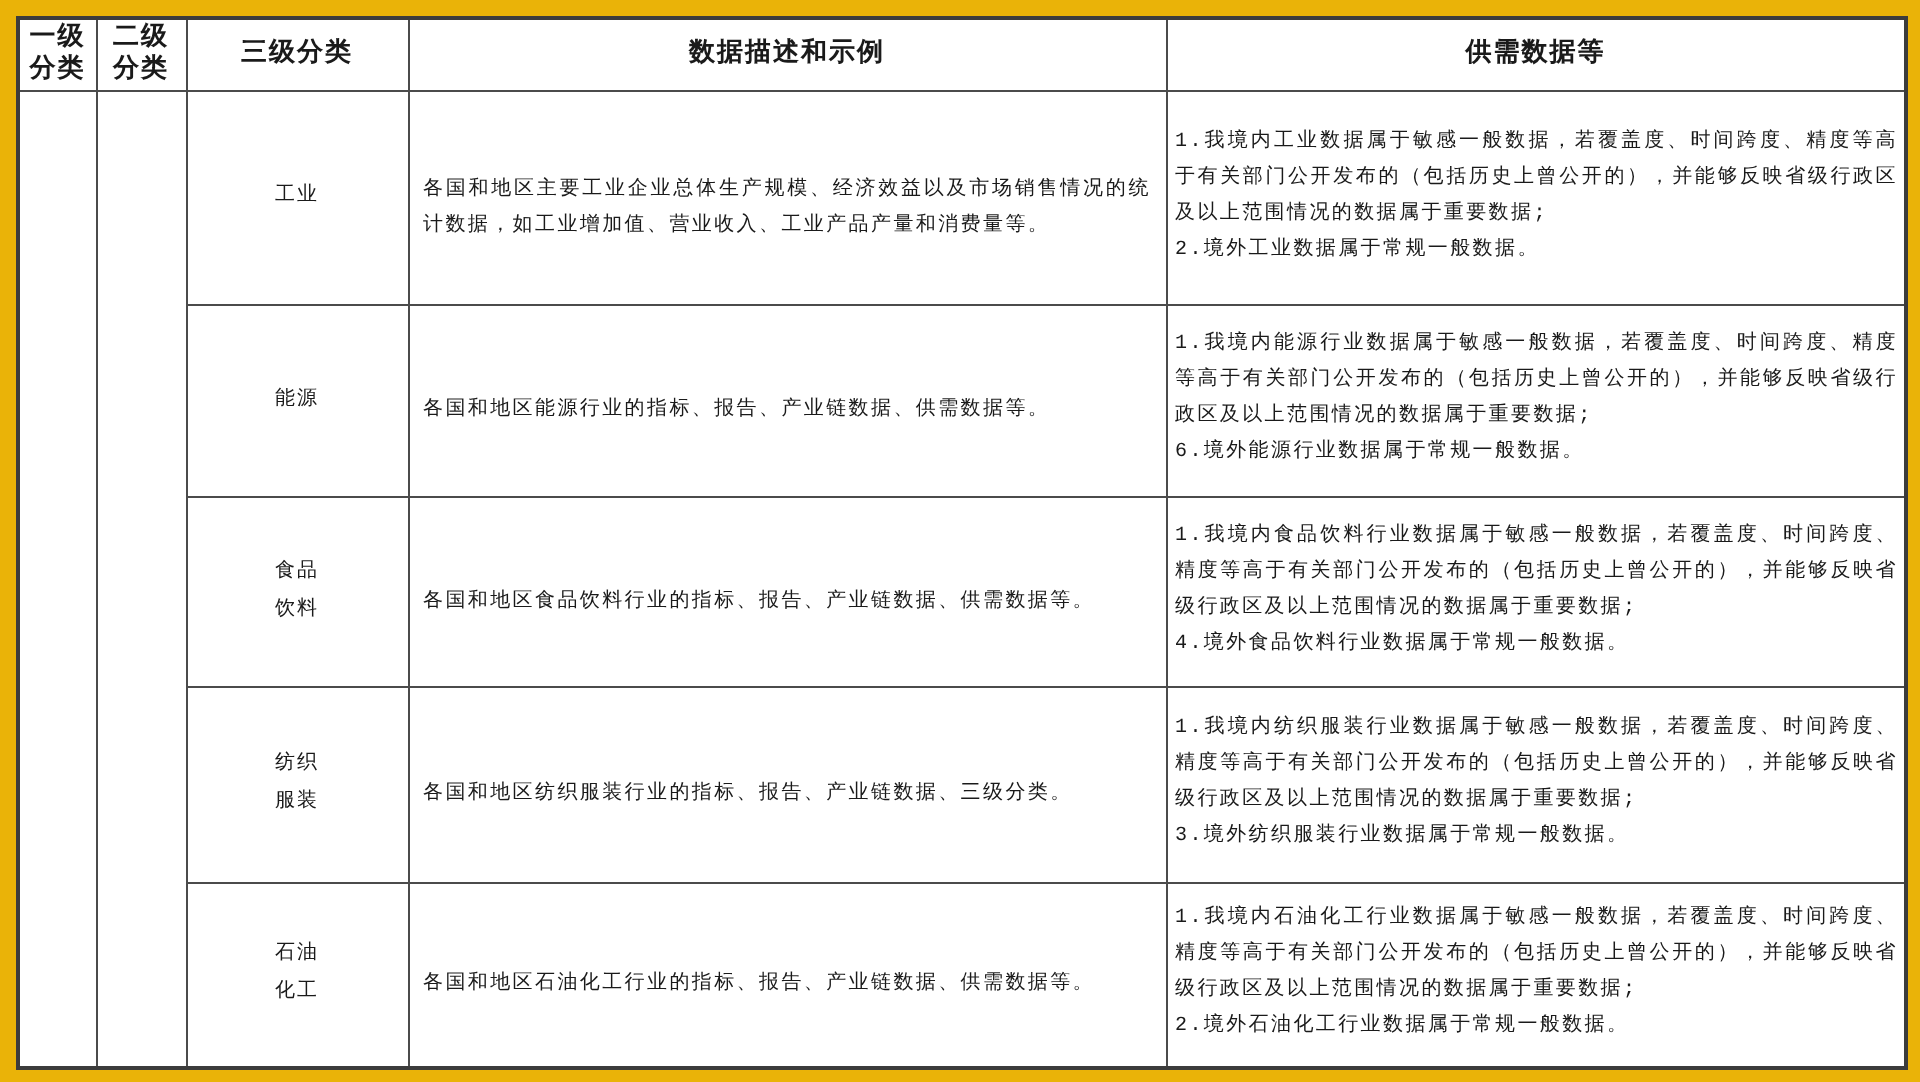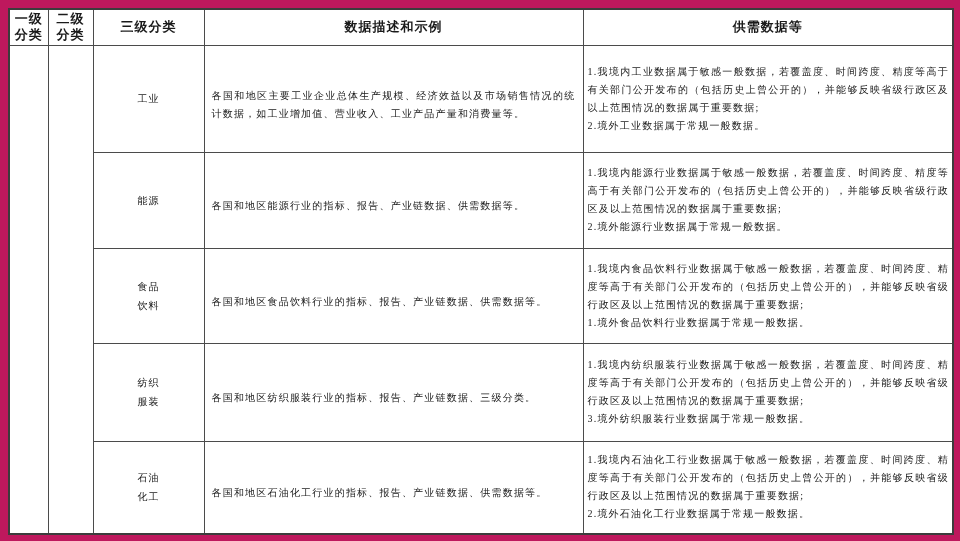--- a/index.html
+++ b/index.html
@@ -4,22 +4,22 @@
 <style>
   html, body {
     margin: 0;
     padding: 0;
     background: #ffffff;
   }
   .page {
     position: relative;
     width: 960px;
     height: 541px;
-    background: #be185d;
-    font-family: Liberation Serif, serif;
+    background: #eab308;
+    font-family: Liberation Mono, monospace;
     color: #1a1a1a;
     overflow: hidden;
   }
   table.class-table {
     position: absolute;
     left: 8px;
     top: 8px;
     width: 944px;
     border-collapse: collapse;
     table-layout: fixed;
@@ -111,33 +111,33 @@
         </td>
       </tr>
 
       <tr class="r1">
         <td class="c3">能源</td>
         <td class="c4">
           <p>各国和地区能源行业的指标、报告、产业链数据、供需数据等。</p>
         </td>
         <td class="c5">
           <p>1.我境内能源行业数据属于敏感一般数据，若覆盖度、时间跨度、精度等高于有关部门公开发布的（包括历史上曾公开的），并能够反映省级行政区及以上范围情况的数据属于重要数据;</p>
-          <p>2.境外能源行业数据属于常规一般数据。</p>
+          <p>6.境外能源行业数据属于常规一般数据。</p>
         </td>
       </tr>
 
       <tr class="r2">
         <td class="c3">食品
 饮料</td>
         <td class="c4">
           <p>各国和地区食品饮料行业的指标、报告、产业链数据、供需数据等。</p>
         </td>
         <td class="c5">
           <p>1.我境内食品饮料行业数据属于敏感一般数据，若覆盖度、时间跨度、精度等高于有关部门公开发布的（包括历史上曾公开的），并能够反映省级行政区及以上范围情况的数据属于重要数据;</p>
-          <p>1.境外食品饮料行业数据属于常规一般数据。</p>
+          <p>4.境外食品饮料行业数据属于常规一般数据。</p>
         </td>
       </tr>
 
       <tr class="r3">
         <td class="c3">纺织
 服装</td>
         <td class="c4">
           <p>各国和地区纺织服装行业的指标、报告、产业链数据、三级分类。</p>
         </td>
         <td class="c5">

